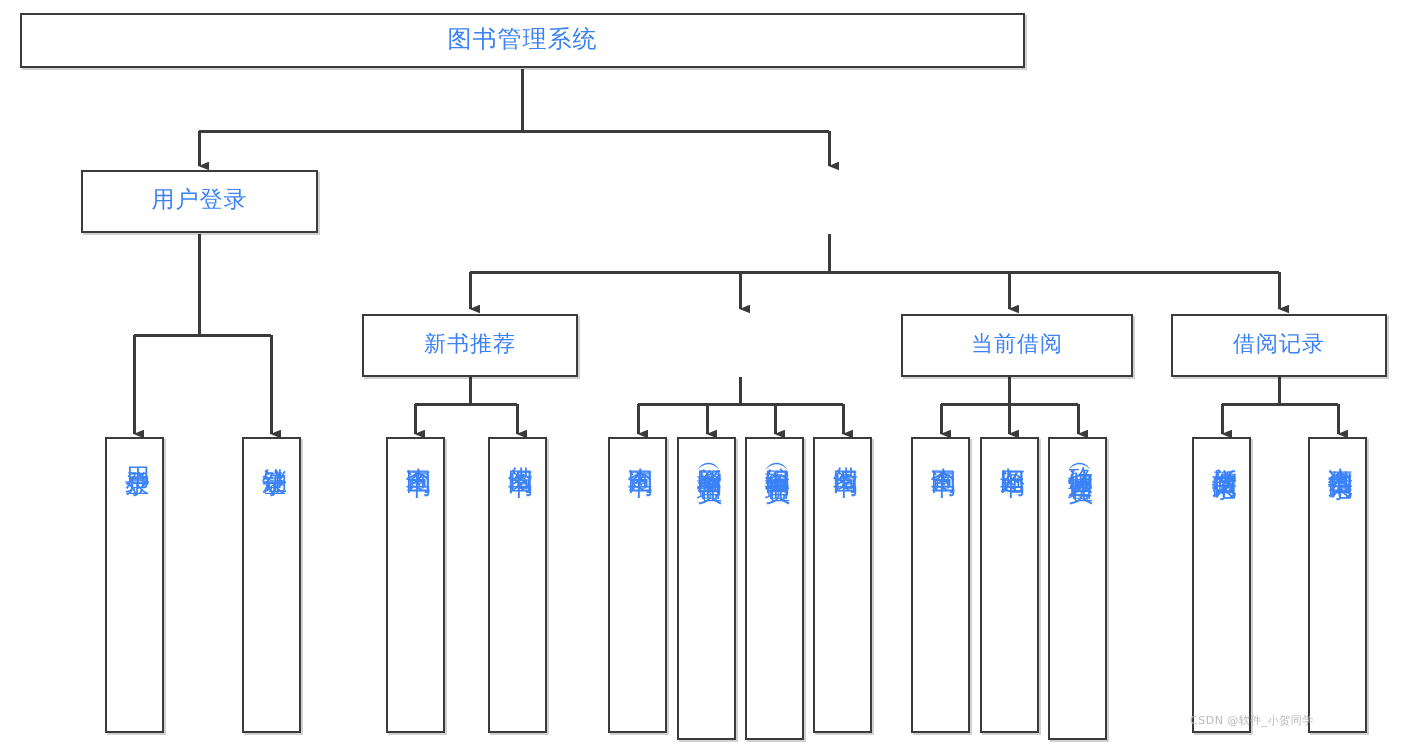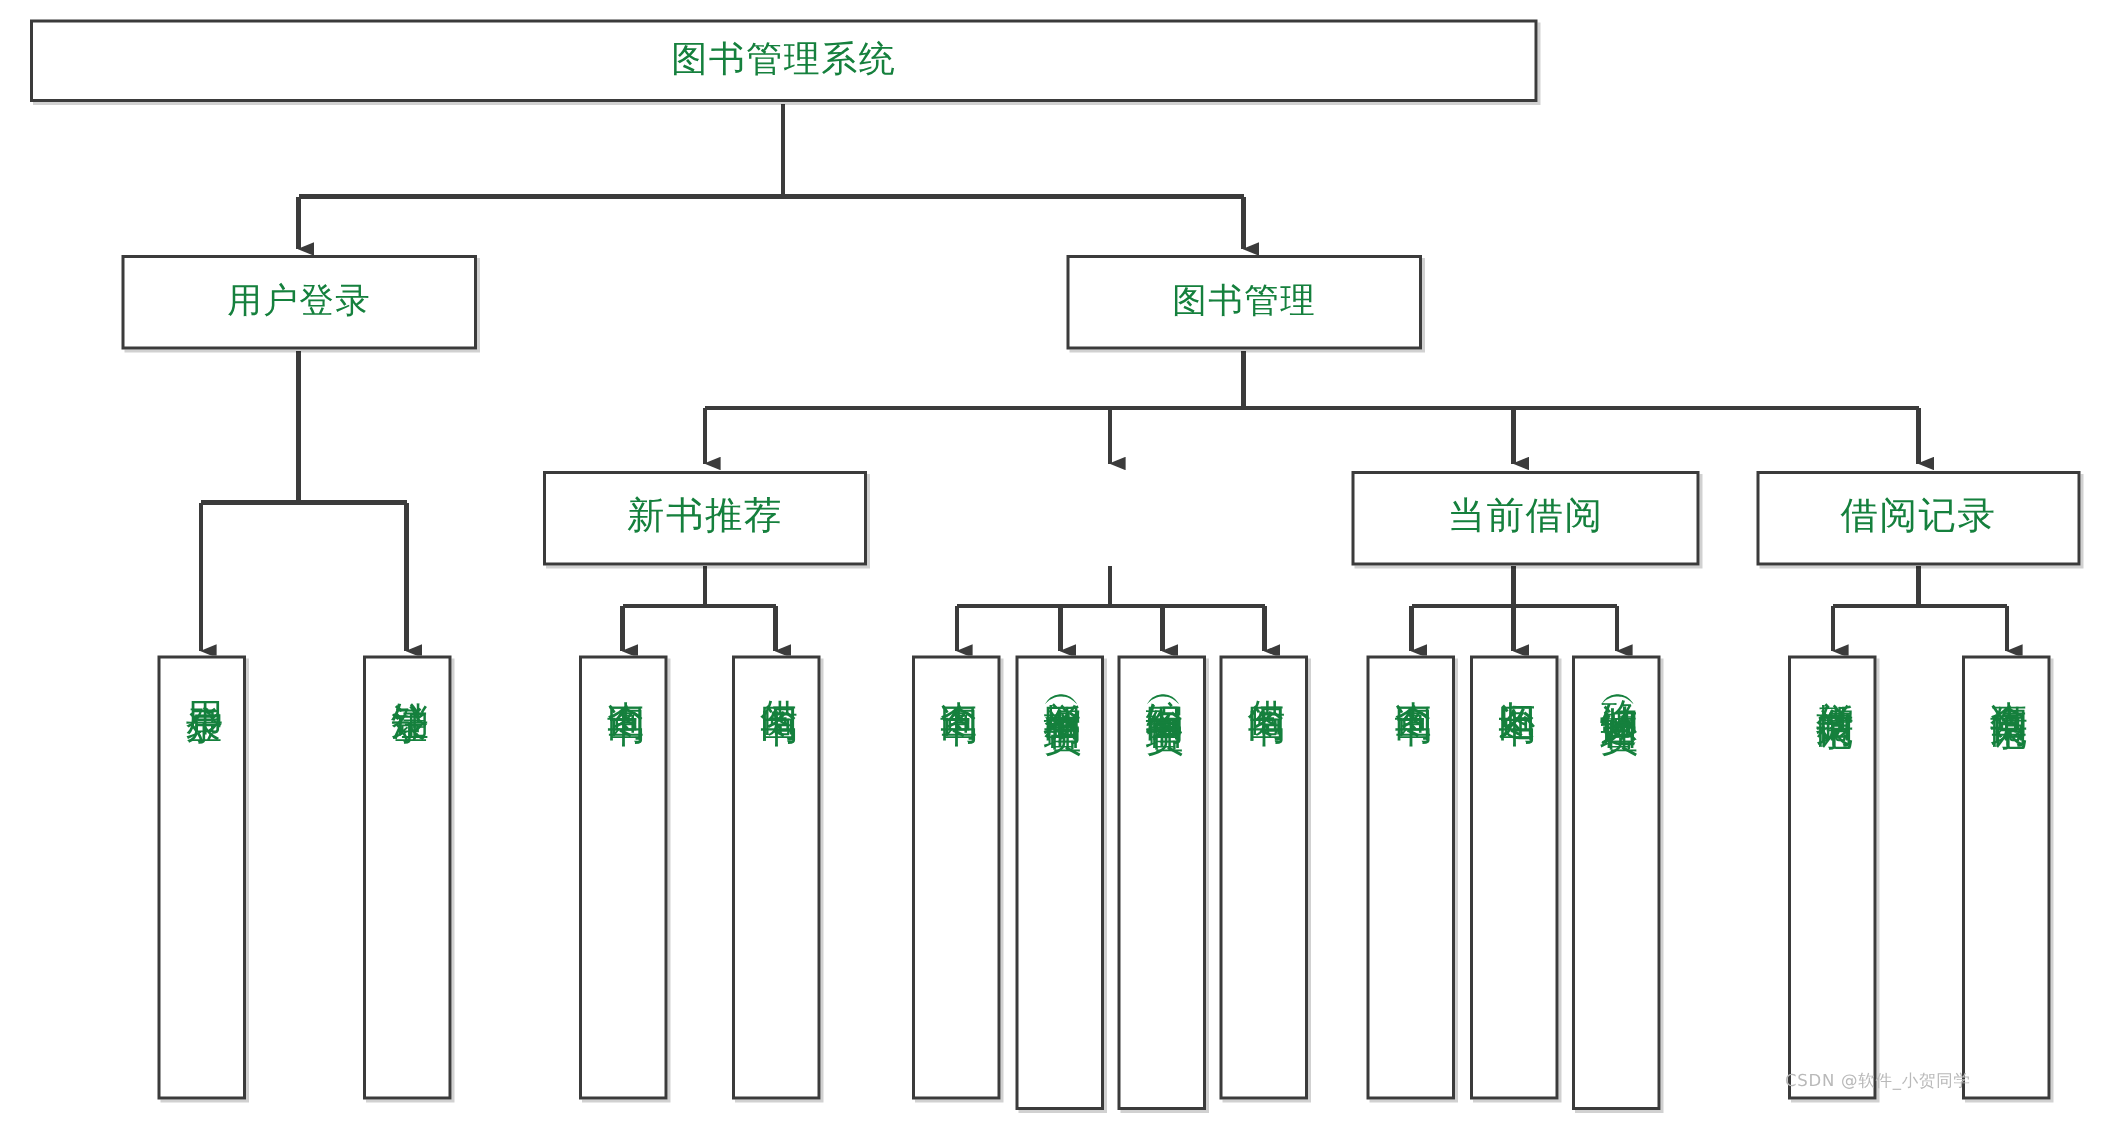--- a/index.html
+++ b/index.html
@@ -10,38 +10,38 @@
     position:absolute;
     box-sizing:border-box;
     background:#ffffff;
     border:2.5px solid #3b3b3b;
     box-shadow:2px 2px 0 rgba(0,0,0,0.18);
     display:flex;
     align-items:center;
     justify-content:center;
   }
   .node-label{
-    color:#15803d;
+    color:#3b82f6;
     font-size:22px;
     line-height:1.15;
     letter-spacing:1px;
     white-space:nowrap;
-    font-family:Liberation Serif, serif;
+    font-family:Liberation Mono, monospace;
   }
   .node-box.vertical{align-items:flex-start;justify-content:center;padding-top:8px;}
   .node-box.vertical .node-label{
     writing-mode:vertical-rl;
     text-orientation:upright;
     letter-spacing:2px;
     font-size:25px;
     white-space:nowrap;
   }
   .node-box.lvl1 .node-label{font-size:24px;}
   .node-box.lvl2 .node-label{font-size:23px;}
-  .node-box.lvl3 .node-label{font-size:25px;}
+  .node-box.lvl3 .node-label{font-size:22px;}
   #watermark{
     position:absolute;
     color:#b9b9b9;
     font-size:11px;
     letter-spacing:0.5px;
     white-space:nowrap;
     font-family:"DejaVu Sans","Liberation Sans",sans-serif;
     pointer-events:none;
   }
 </style>
@@ -100,23 +100,20 @@
     </g>
   </svg>
 
   <div class="node-box lvl1" style="left:20px;top:13px;width:1005px;height:55px;">
     <span class="node-label">图书管理系统</span>
   </div>
 
   <div class="node-box lvl2" style="left:81px;top:170px;width:237px;height:63px;">
     <span class="node-label">用户登录</span>
   </div>
-  <div class="node-box lvl2" style="left:711px;top:170px;width:237px;height:63px;">
-    <span class="node-label">图书管理</span>
-  </div>
 
   <div class="node-box lvl3" style="left:362px;top:314px;width:216px;height:63px;">
     <span class="node-label">新书推荐</span>
   </div>
   <div class="node-box lvl3" style="left:901px;top:314px;width:232px;height:63px;">
     <span class="node-label">当前借阅</span>
   </div>
   <div class="node-box lvl3" style="left:1171px;top:314px;width:216px;height:63px;">
     <span class="node-label">借阅记录</span>
   </div>

